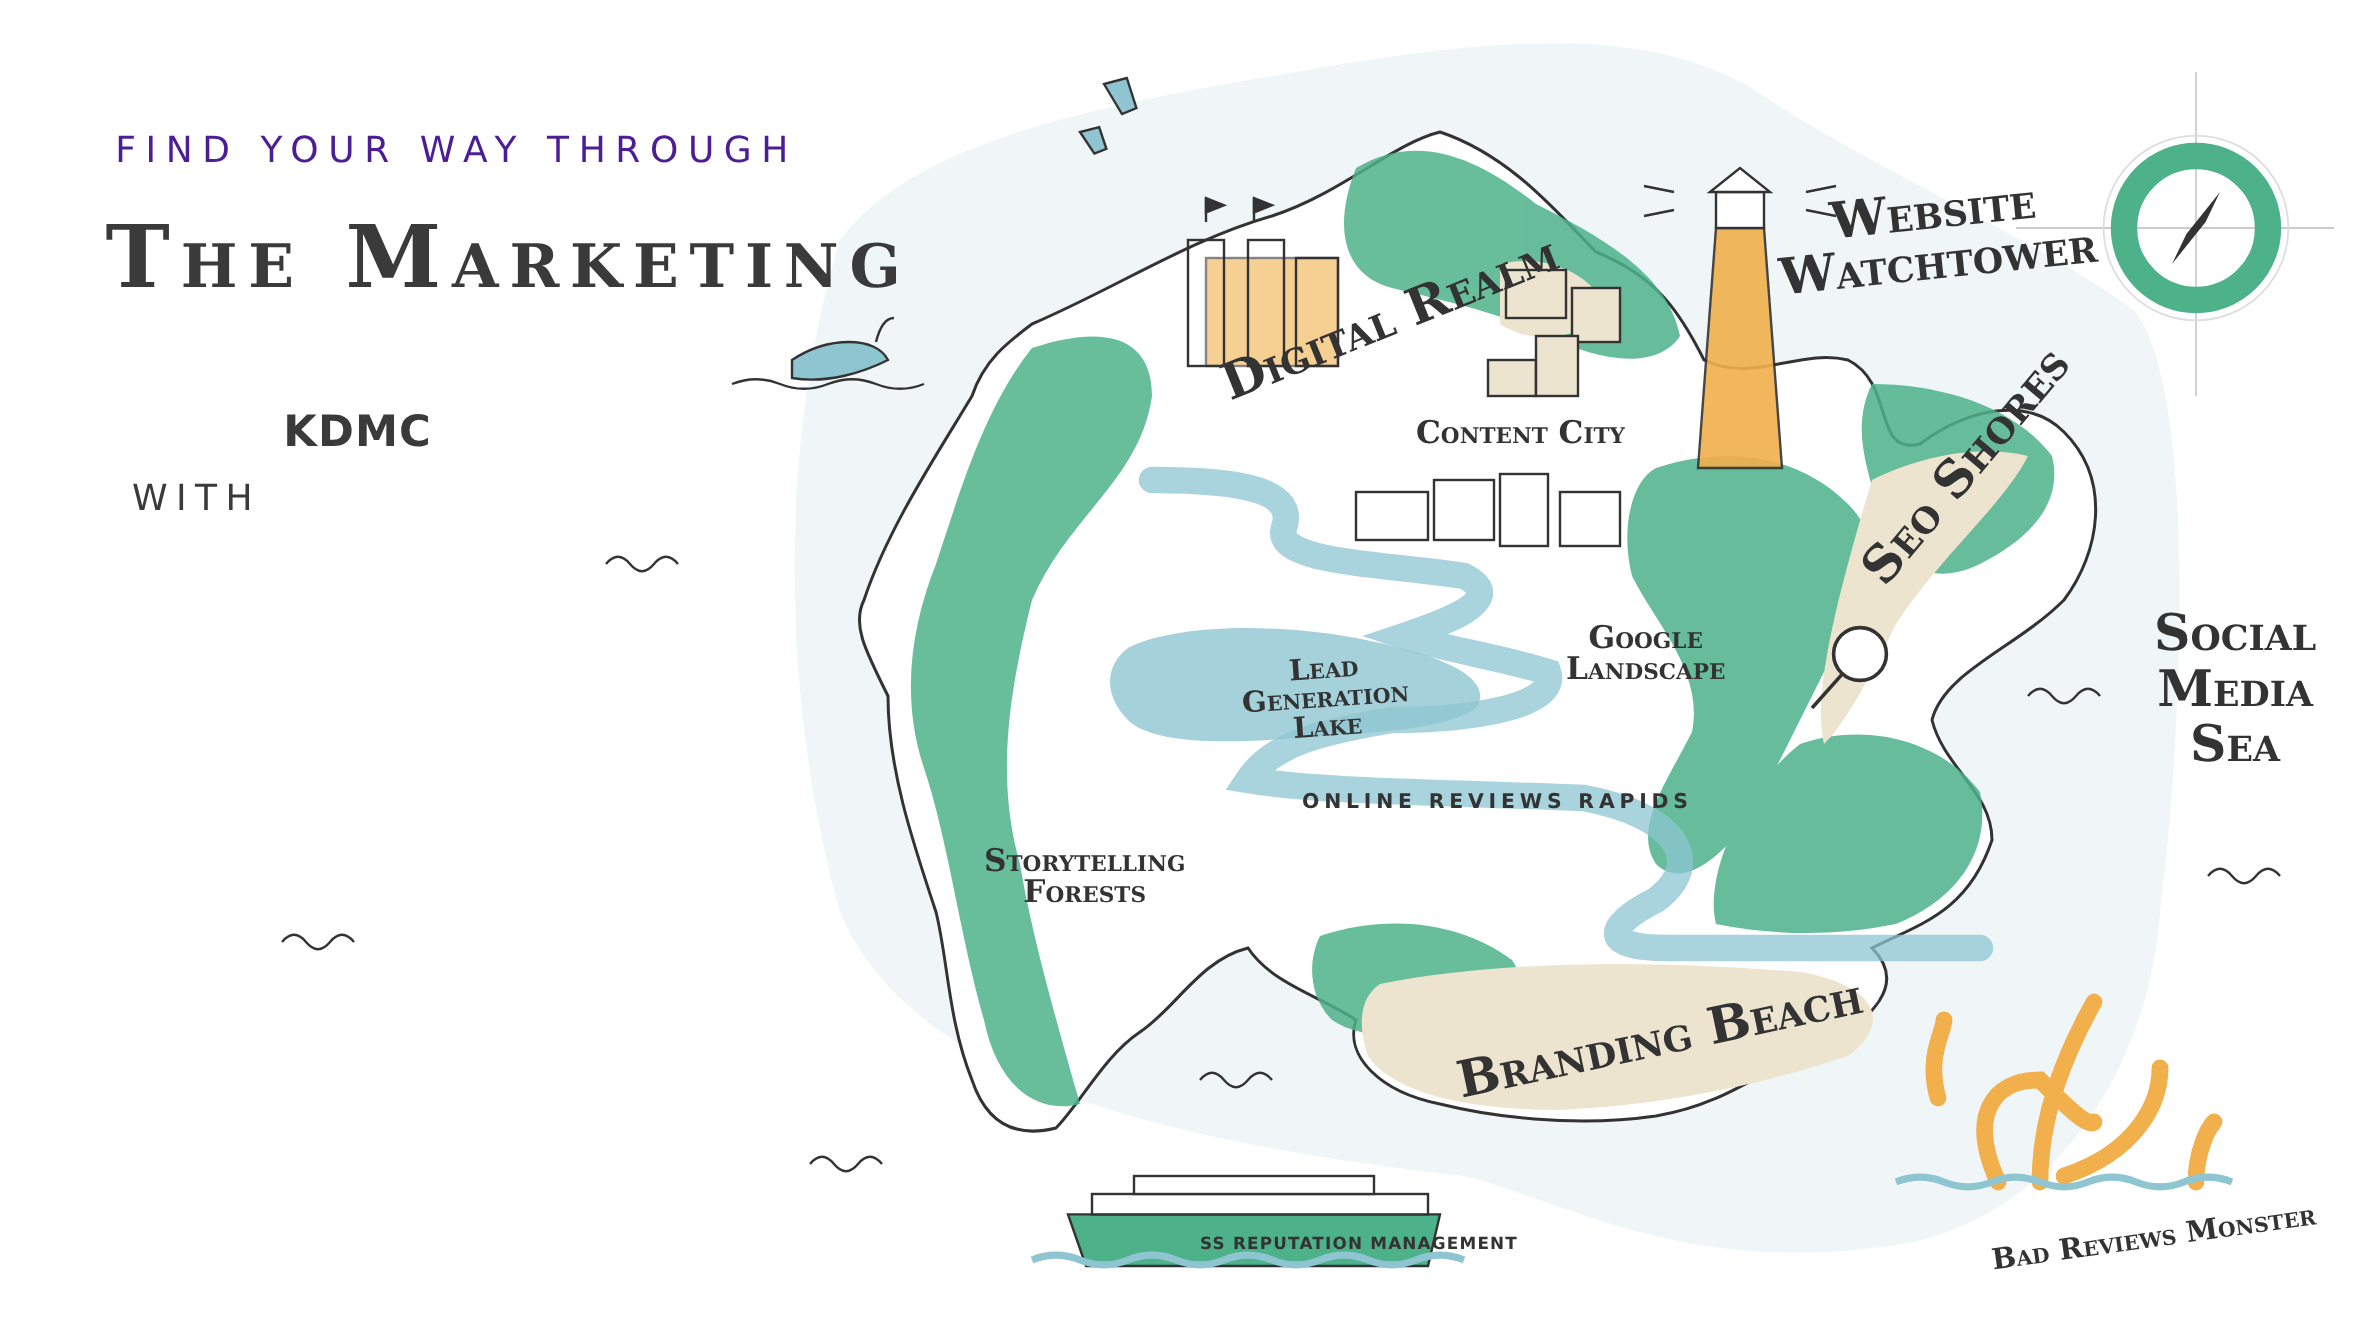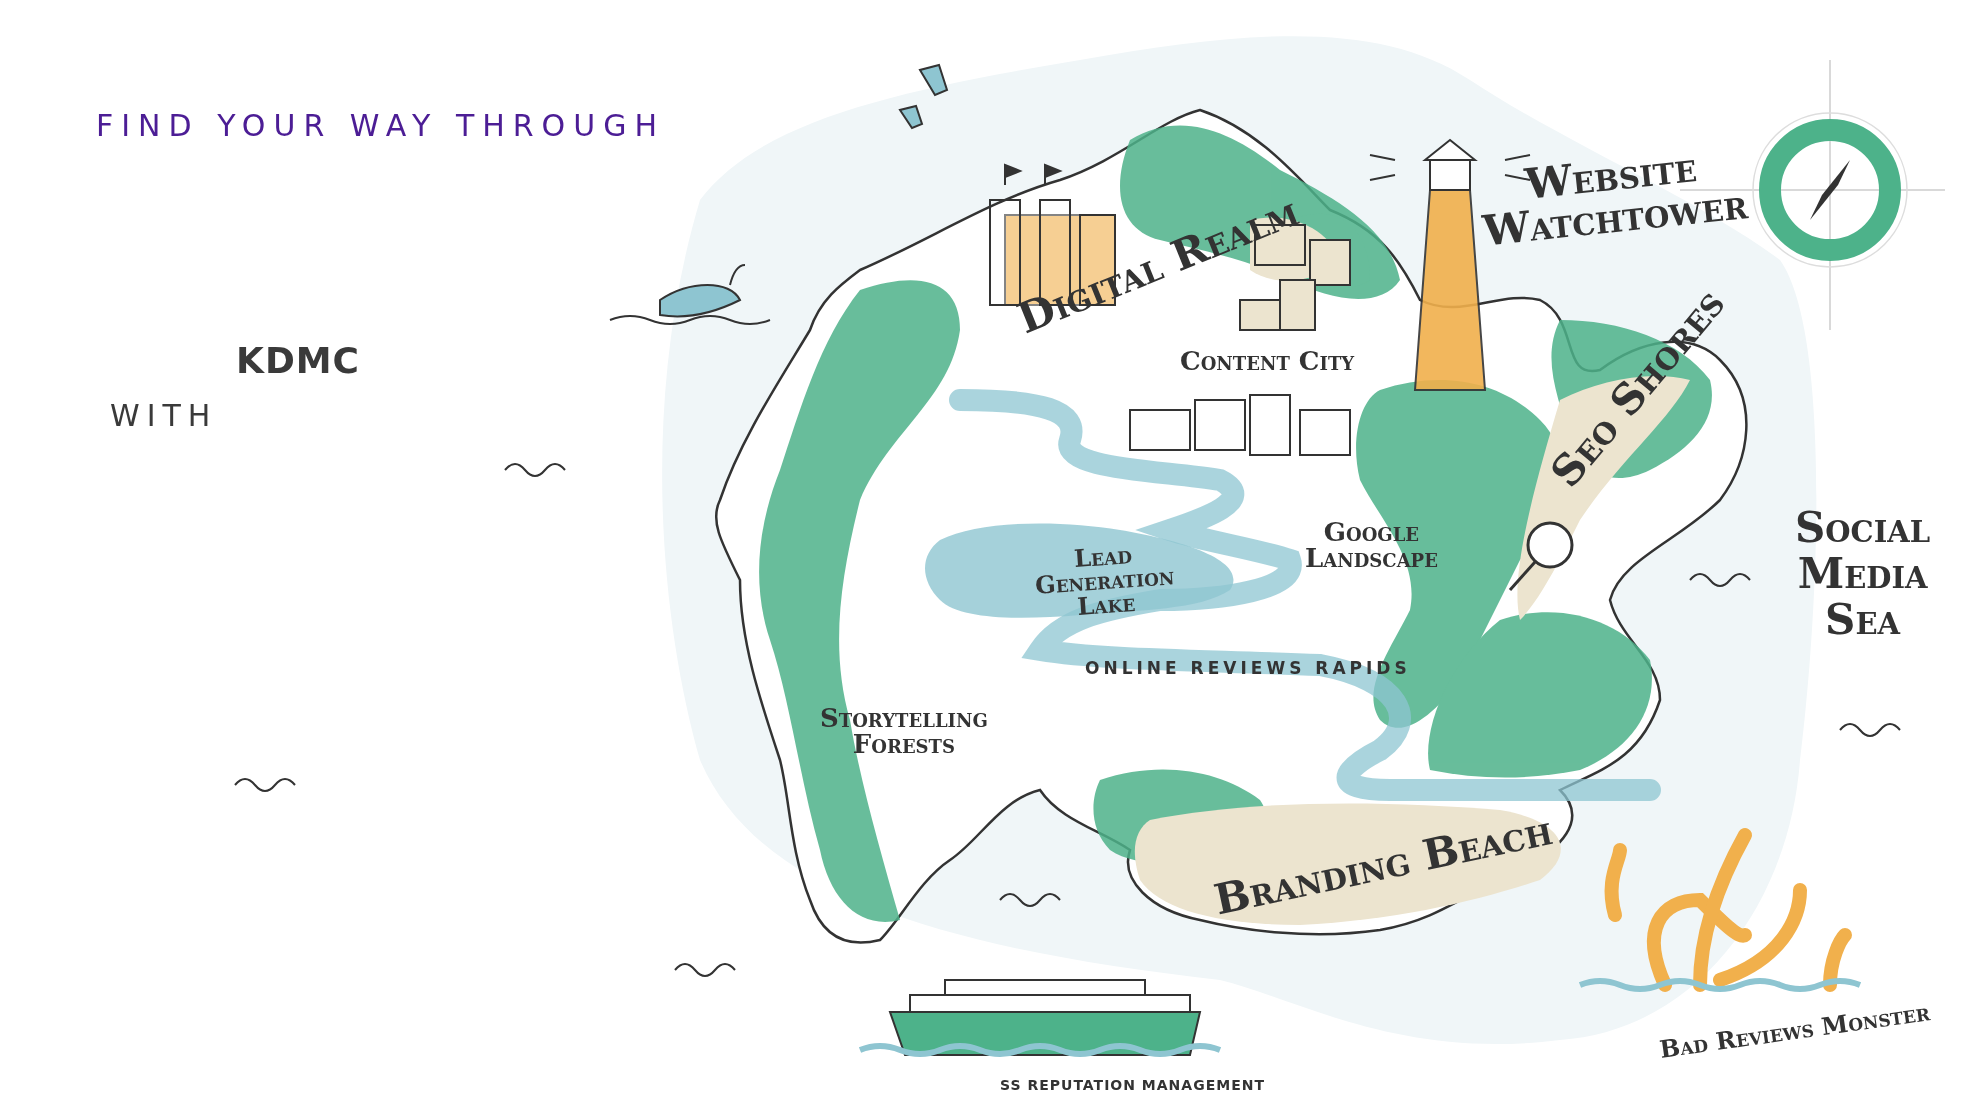--- a/index.html
+++ b/index.html
@@ -8,21 +8,21 @@
   svg.map{position:absolute;left:0;top:0;width:1965px;height:1114px;}
   .hero-kicker{left:96px;top:108px;font-family:"DejaVu Sans",sans-serif;font-size:30px;letter-spacing:8px;color:#4c1d95;}
   .hero-title{left:88px;top:172px;font-family:"DejaVu Serif",serif;font-weight:bold;font-size:72px;line-height:84px;letter-spacing:9px;color:#3a3a3a;font-variant:small-caps;}
   .hero-with{left:110px;top:350px;font-family:"DejaVu Sans",sans-serif;font-size:30px;letter-spacing:7px;color:#3a3a3a;margin-top:48px;}
   .hero-brand{left:236px;top:340px;font-family:"DejaVu Sans",sans-serif;font-weight:bold;font-size:36px;color:#3a3a3a;letter-spacing:1px;}
   .lbl{position:absolute;font-family:"DejaVu Serif",serif;font-weight:bold;color:#333333;font-variant:small-caps;line-height:1.0;white-space:nowrap;}
   .lbl.big{font-size:42px;}
   .lbl.med{font-size:26px;}
   .lbl.sm{font-size:24px;}
   .lbl.xs{font-size:17px;letter-spacing:4px;font-family:"DejaVu Sans",sans-serif;}
-  .lbl.ship{font-size:14px;font-family:"DejaVu Sans",sans-serif;letter-spacing:1px;font-variant:normal;margin-top:48px;}
+  .lbl.ship{font-size:14px;font-family:"DejaVu Sans",sans-serif;letter-spacing:1px;font-variant:normal;}
   .center{text-align:center;}
 </style>
 </head>
 <body>
 
 <svg class="map" viewBox="0 0 1965 1114">
 
   <path d="M700 200 C760 120 900 90 1080 60 C1250 30 1380 20 1470 80 C1560 140 1700 200 1780 260 C1830 330 1820 600 1800 760 C1790 900 1700 1030 1560 1040 C1400 1060 1300 1000 1220 980 C960 950 760 900 700 760 C660 620 640 400 700 200 Z" fill="#f0f6f8"></path>
 
   <path d="M860 270 C930 240 990 200 1060 180 C1120 160 1160 120 1200 110 C1260 130 1300 180 1330 210 C1380 230 1400 260 1420 300 C1460 320 1500 290 1540 300 C1580 320 1560 380 1600 370 C1640 340 1690 330 1720 360 C1760 400 1750 460 1720 500 C1680 540 1620 560 1610 600 C1620 640 1660 660 1660 700 C1640 760 1600 770 1560 790 C1590 820 1560 850 1520 870 C1470 890 1440 920 1380 930 C1310 940 1240 930 1200 920 C1150 910 1120 880 1130 850 C1100 830 1060 820 1040 790 C1000 800 980 840 950 860 C920 880 900 920 880 940 C840 950 820 930 810 900 C790 850 790 800 780 760 C760 700 740 640 740 580 C720 540 710 520 720 500 C740 440 780 380 810 330 C820 300 840 285 860 270 Z" fill="#ffffff" stroke="#333" stroke-width="2.5"></path>
@@ -120,20 +120,21 @@
     <path d="M235 785 q10 -12 20 0 t20 0 t20 0"></path>
     <path d="M675 970 q10 -12 20 0 t20 0 t20 0"></path>
     <path d="M1000 900 q10 -12 20 0 t20 0 t20 0"></path>
     <path d="M1690 580 q10 -12 20 0 t20 0 t20 0"></path>
     <path d="M1840 730 q10 -12 20 0 t20 0 t20 0"></path>
   </g>
 </svg>
 
 <div class="abs hero-kicker">FIND YOUR WAY THROUGH</div>
 <div class="abs hero-title">
+  <div>The Marketing</div>
 </div>
 <div class="abs hero-with">WITH</div>
 <div class="abs hero-brand">KDMC</div>
 
 <div class="lbl big" style="left:1020px;top:300px;transform:rotate(-22deg);transform-origin:left center;">Digital Realm</div>
 <div class="lbl med" style="left:1180px;top:348px;">Content City</div>
 <div class="lbl big center" style="left:1480px;top:155px;transform:rotate(-6deg);">
   <div>Website</div>
   <div>Watchtower</div>
 </div>

